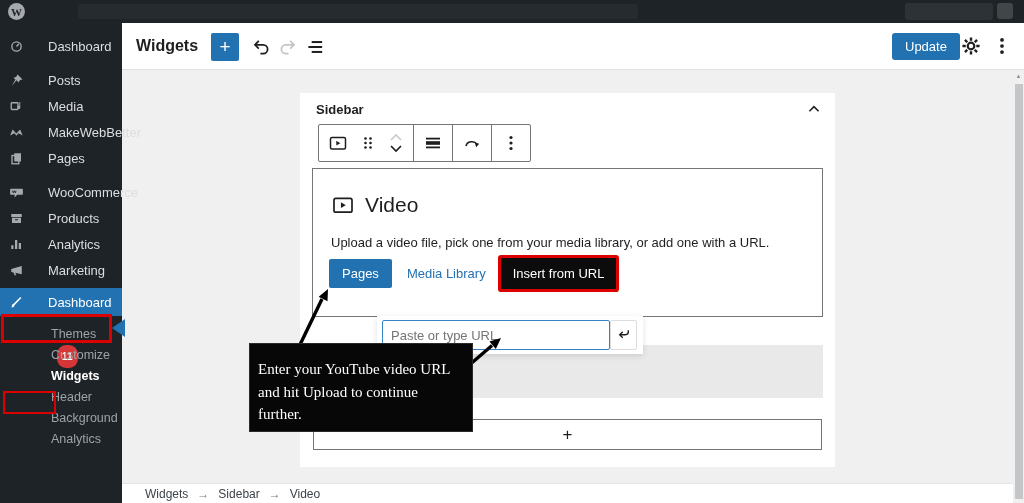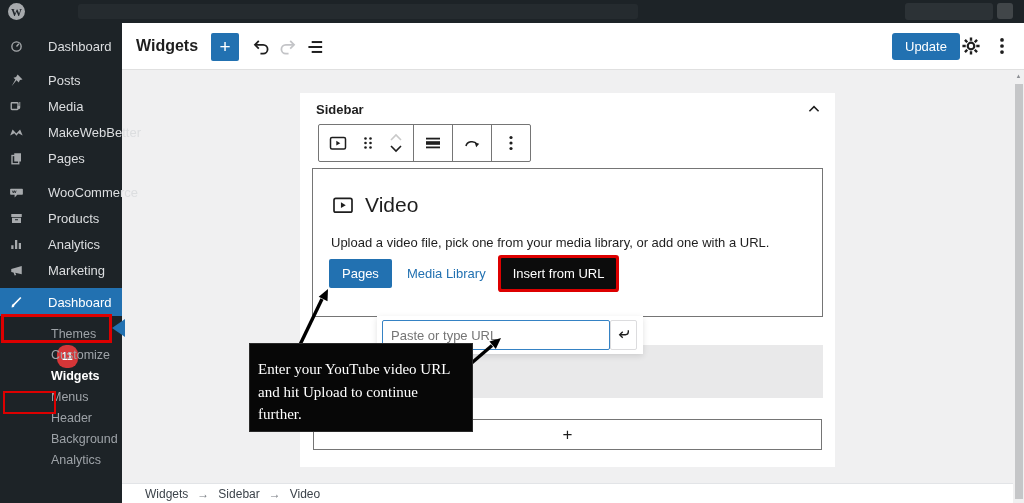--- a/index.html
+++ b/index.html
@@ -199,21 +199,20 @@
   <div class="menu-item active gap5">
     <svg viewBox="0 0 20 20">
         <path class="mi-fill" d="M3.5 16.5c2.4 0 3.6-1.2 3.8-3L16.5 4 15 2.5l-8.9 9.3c-1.4.2-2.6 1.6-2.6 4.7z"></path>
       </svg>
     <span>Dashboard</span>
   </div>
   <div class="submenu">
     <span class="sub-item"><span>Themes</span><span class="badge">11</span></span>
     <span class="sub-item">Customize</span>
     <span class="sub-item current">Widgets</span>
-    <span class="sub-item">Menus</span>
     <span class="sub-item">Header</span>
     <span class="sub-item">Background</span>
     <span class="sub-item">Analytics</span>
   </div>
 </div>
 <div id="appearance-arrow" class="abs"></div>
 
 <div id="editor-header" class="abs">
   <span id="page-title" class="abs">Widgets</span>
   <button id="add-block-btn" class="abs"><span>+</span></button>

